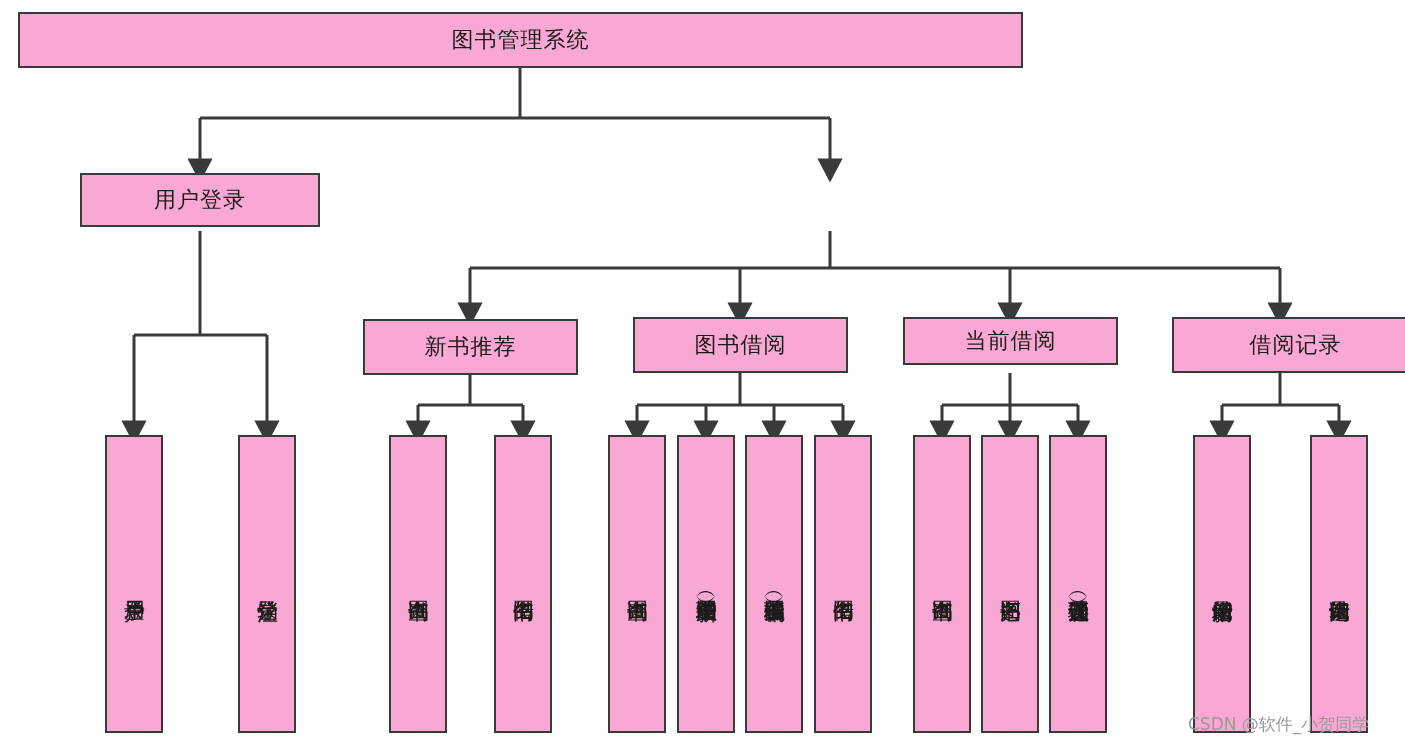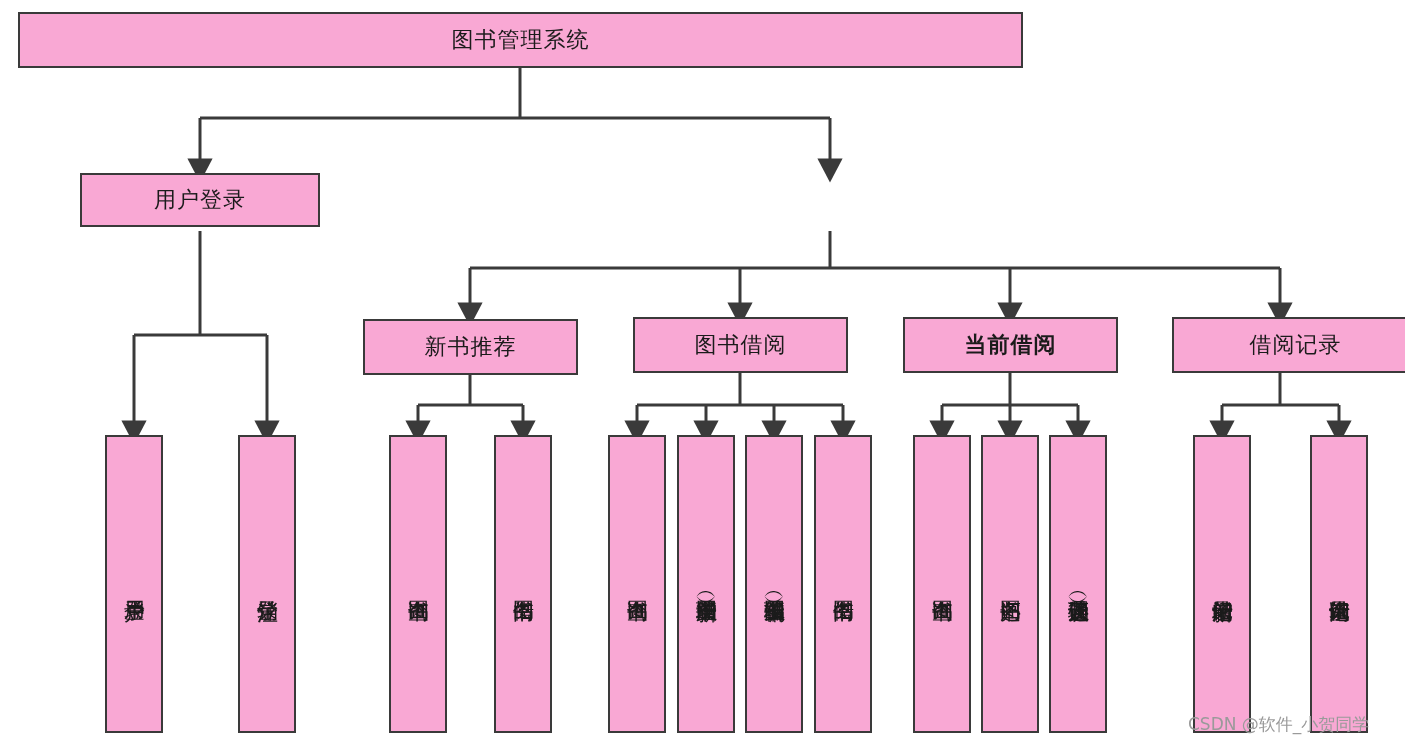--- a/index.html
+++ b/index.html
@@ -128,21 +128,21 @@
   <div class="node horiz" style="left:80px; top:173px; width:240px; height:54px;">
     <span class="txt">用户登录</span>
   </div>
 
   <div class="node horiz" style="left:363px; top:319px; width:215px; height:56px;">
     <span class="txt">新书推荐</span>
   </div>
   <div class="node horiz" style="left:633px; top:317px; width:215px; height:56px;">
     <span class="txt">图书借阅</span>
   </div>
-  <div class="node horiz" style="left:903px; top:317px; width:215px; height:56px;font-weight:bold;">
+  <div class="node horiz" style="left:903px; top:317px; width:215px; height:48px;">
     <span class="txt">当前借阅</span>
   </div>
   <div class="node horiz" style="left:1172px; top:317px; width:247px; height:56px;">
     <span class="txt">借阅记录</span>
   </div>
 
   <div class="node vert" style="left:105px; top:435px; width:58px; height:298px;">
     <span class="txt">用户登录</span>
   </div>
   <div class="node vert" style="left:238px; top:435px; width:58px; height:298px;">

